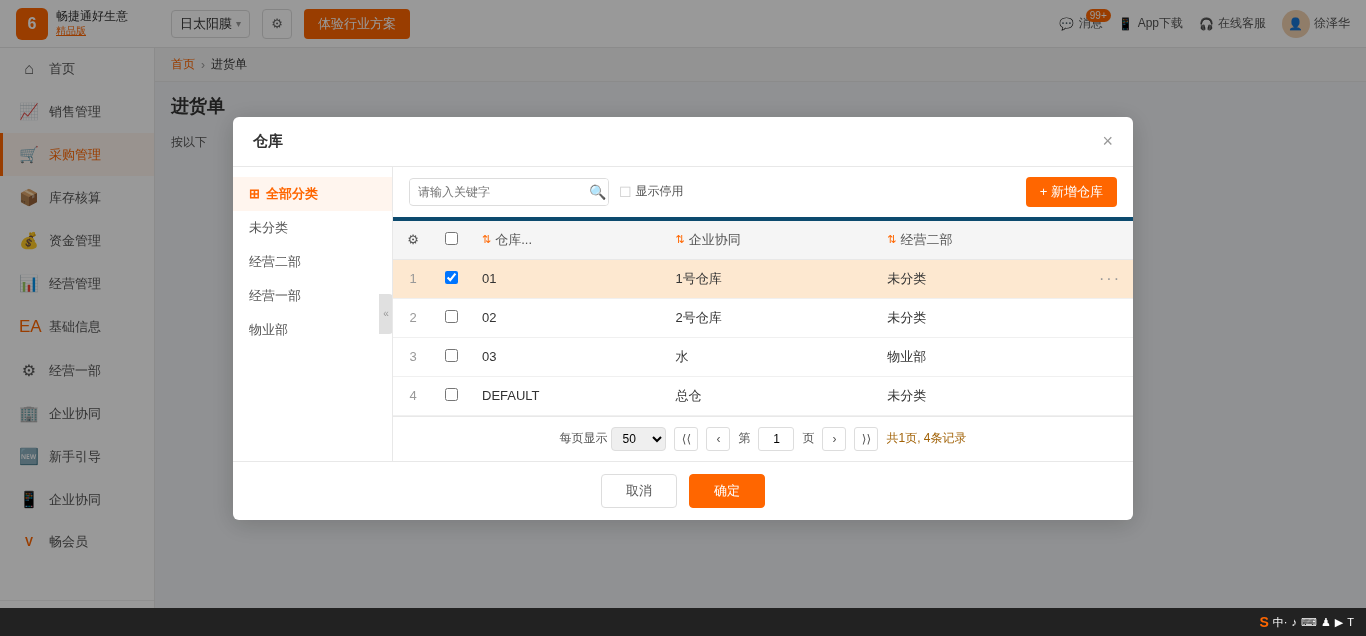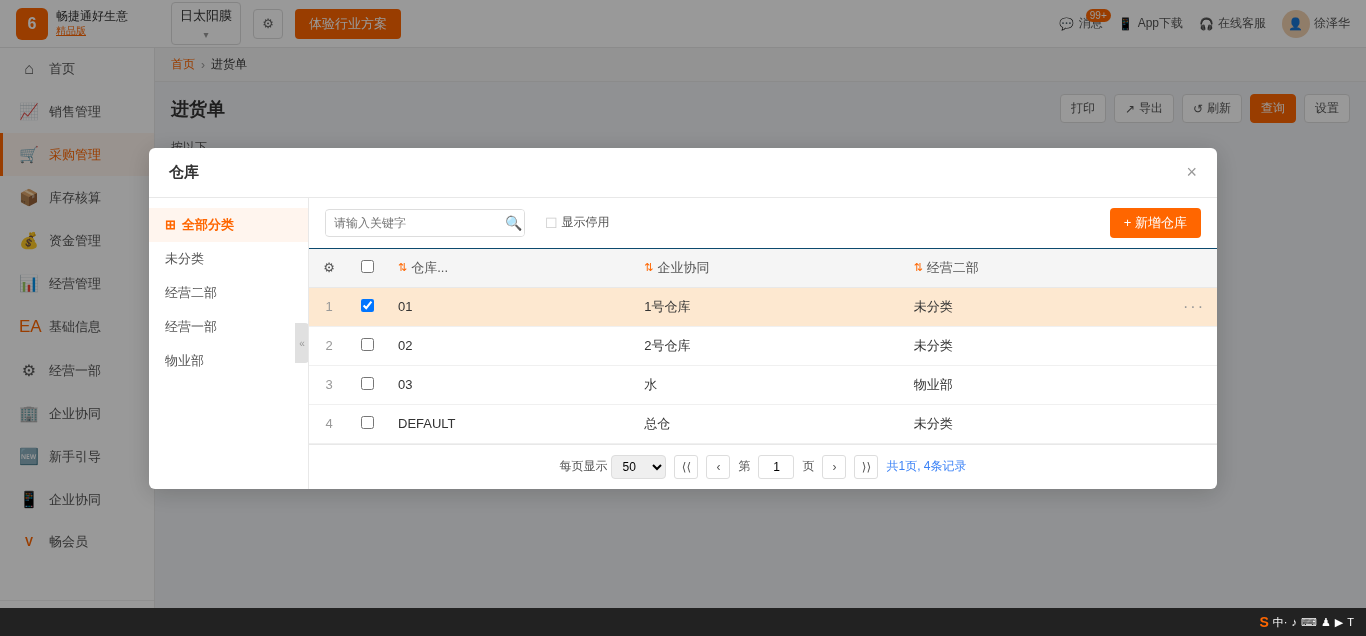--- a/index.html
+++ b/index.html
@@ -33,21 +33,21 @@
     .logo-sub { font-size: 10px; color: #f60; text-decoration: underline; }
     .header-middle {
       flex: 1;
       display: flex;
       align-items: center;
       gap: 12px;
     }
     .branch-selector {
       display: flex; align-items: center; gap: 4px;
       border: 1px solid #ddd; border-radius: 4px;
-      padding: 4px 8px; cursor: pointer; color: #333; font-size: 13px; flex-direction: column;
+      padding: 4px 8px; cursor: pointer; color: #333; font-size: 13px;
     }
     .branch-selector .arrow { color: #999; font-size: 10px; }
     .gear-btn {
       width: 30px; height: 30px;
       border: 1px solid #ddd; border-radius: 4px;
       display: flex; align-items: center; justify-content: center;
       cursor: pointer; color: #666;
     }
     .trial-btn {
       background: #f60;
@@ -159,21 +159,21 @@
       top: 0; left: 0; right: 0; bottom: 0;
       background: rgba(0,0,0,0.4);
       z-index: 100;
       display: flex;
       align-items: center;
       justify-content: center;
     }
     .modal {
       background: #fff;
       border-radius: 6px;
-      width: 1068px;
+      width: 900px;
       max-height: 560px;
       display: flex;
       flex-direction: column;
       box-shadow: 0 4px 24px rgba(0,0,0,0.18);
     }
     .modal-header {
       display: flex;
       align-items: center;
       justify-content: space-between;
       padding: 14px 20px;
@@ -208,22 +208,22 @@
     .table-panel {
       flex: 1;
       display: flex;
       flex-direction: column;
       overflow: hidden;
     }
     .table-toolbar {
       padding: 10px 16px;
       display: flex;
       align-items: center;
-      gap: 20px;
-      border-bottom: 1px solid #0c4a6e;
+      gap: 10px;
+      border-bottom: 4px solid #0c4a6e;
     }
     .search-input-wrap {
       display: flex;
       align-items: center;
       border: 1px solid #ddd;
       border-radius: 4px;
       overflow: hidden;
       width: 200px;
     }
     .search-input-wrap input {
@@ -311,21 +311,21 @@
       background: #fff; cursor: pointer;
       display: flex; align-items: center; justify-content: center;
       font-size: 12px; color: #555;
     }
     .page-nav-btn:disabled { color: #ccc; cursor: not-allowed; }
     .page-input {
       width: 36px; height: 24px;
       border: 1px solid #ddd; border-radius: 3px;
       text-align: center; font-size: 12px;
     }
-    .total-info { color: #3b82f6; }
+    .total-info { color: #a16207; }
 
     
     .modal-footer {
       padding: 12px 20px;
       display: flex;
       justify-content: center;
       gap: 12px;
       border-top: 1px solid #e8e8e8;
     }
     .btn-cancel {
@@ -466,33 +466,20 @@
   <div class="content-area">
 
     <div class="breadcrumb-bar">
       <span style="cursor:pointer;color:#f60;">首页</span>
       <span>›</span>
       <span class="current">进货单</span>
     </div>
 
     <div class="page-header">
       <span class="page-title">进货单</span>
-      <div class="toolbar">
-        <button class="toolbar-btn">打印</button>
-        <button class="toolbar-btn">
-          <span>↗</span>
-          <span>导出</span>
-        </button>
-        <button class="toolbar-btn">
-          <span>↺</span>
-          <span>刷新</span>
-        </button>
-        <button class="toolbar-btn orange">查询</button>
-        <button class="toolbar-btn">设置</button>
-      </div>
     </div>
     <div class="bg-content">
       <div class="filter-bar">
         <span>按以下</span>
       </div>
     </div>
   </div>
 </div>
 
 <div class="modal-overlay">
@@ -641,20 +628,24 @@
           <span>第</span>
           <input class="page-input" type="text" value="1" style="">
           <span>页</span>
           <button class="page-nav-btn">›</button>
           <button class="page-nav-btn">⟩⟩</button>
           <span class="total-info">共1页, 4条记录</span>
         </div>
       </div>
     </div>
 
+    <div class="modal-footer">
+      <button class="btn-cancel">取消</button>
+      <button class="btn-confirm">确定</button>
+    </div>
   </div>
 </div>
 
 <div class="status-bar">
   <span style="display:flex;align-items:center;gap:4px;">
     <span style="color:#f60;font-weight:bold;font-size:14px;">S</span>
     <span class="status-item">中·</span>
     <span class="status-item">♪</span>
     <span class="status-item">⌨</span>
     <span class="status-item">♟</span>

